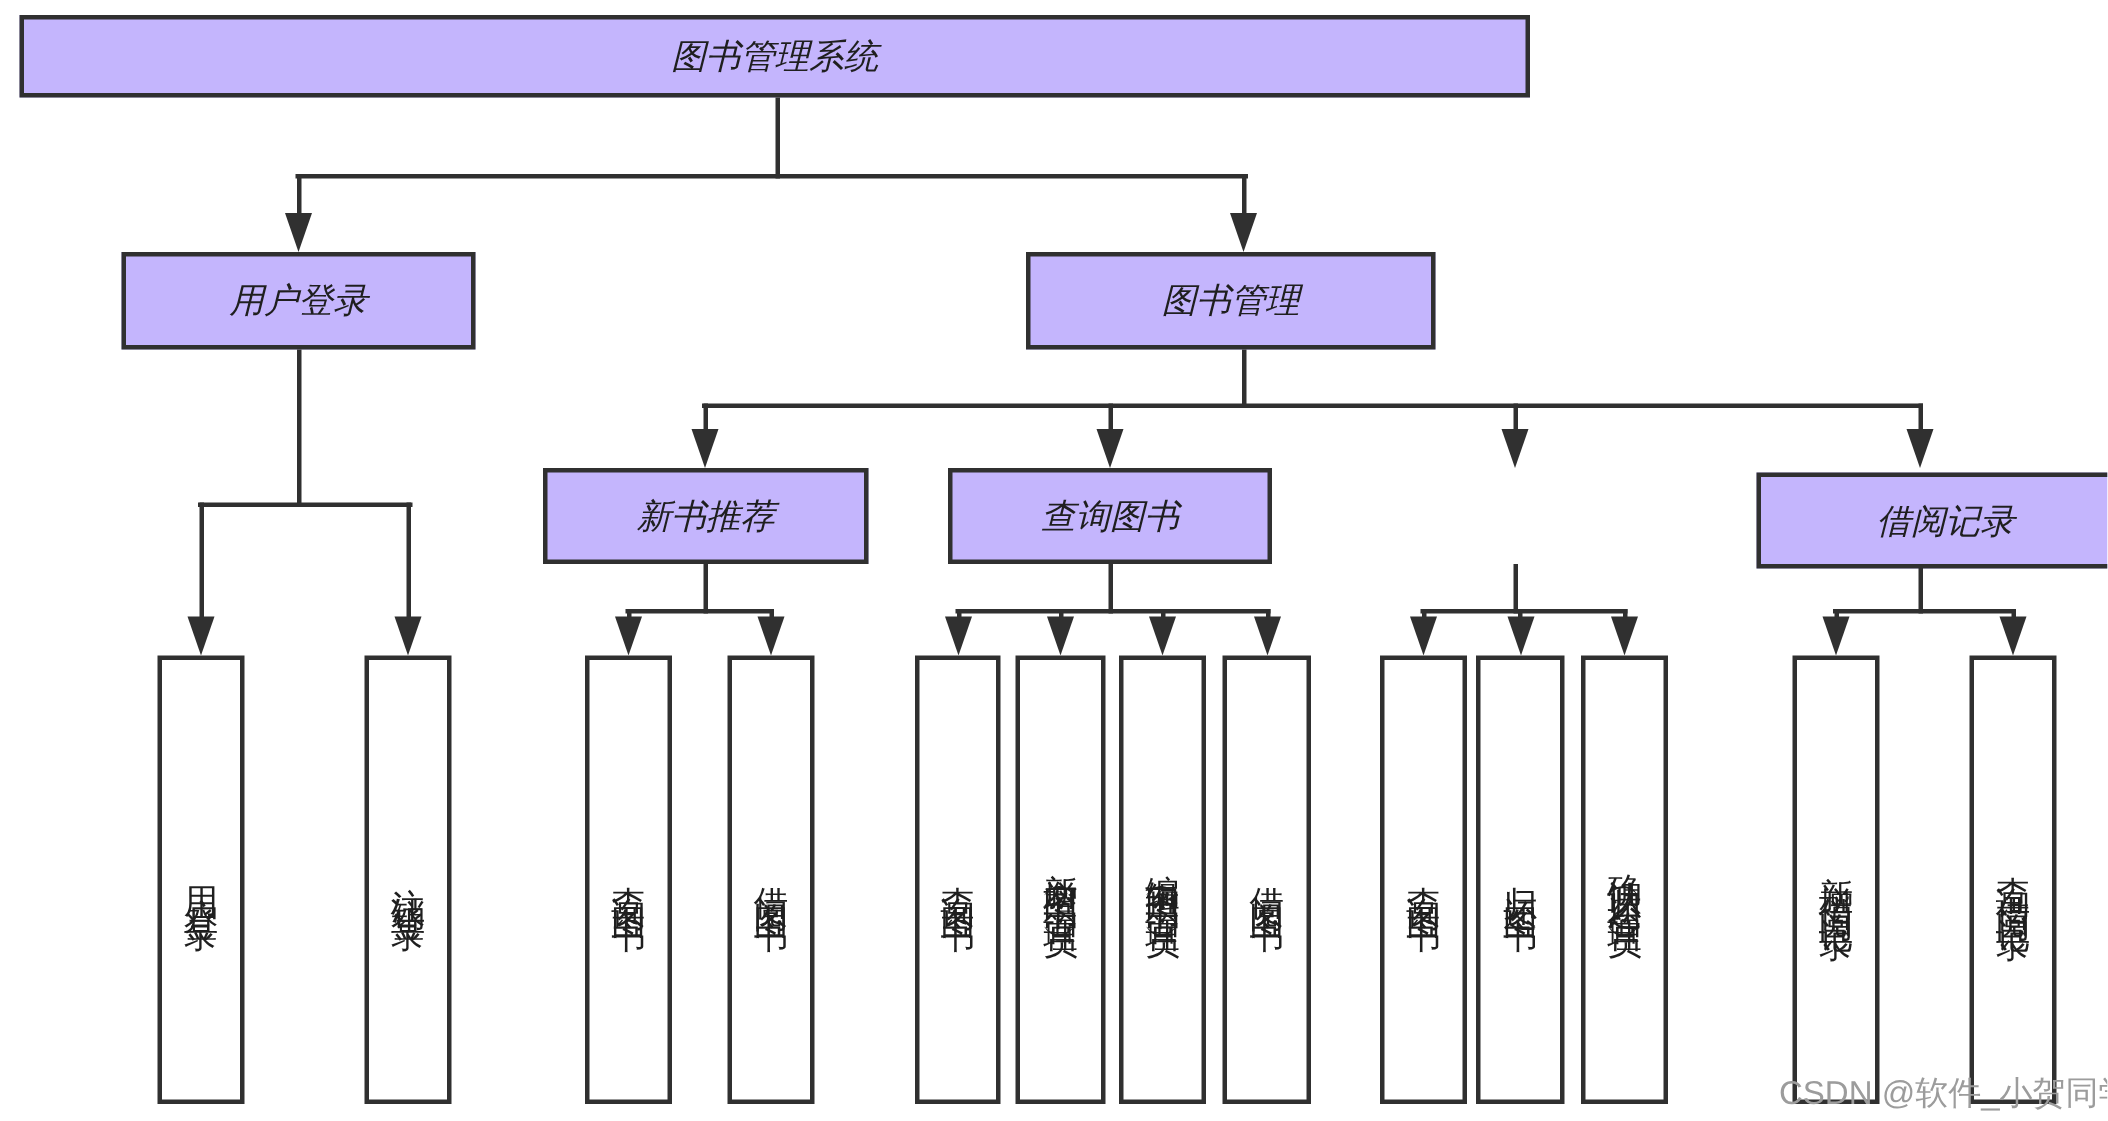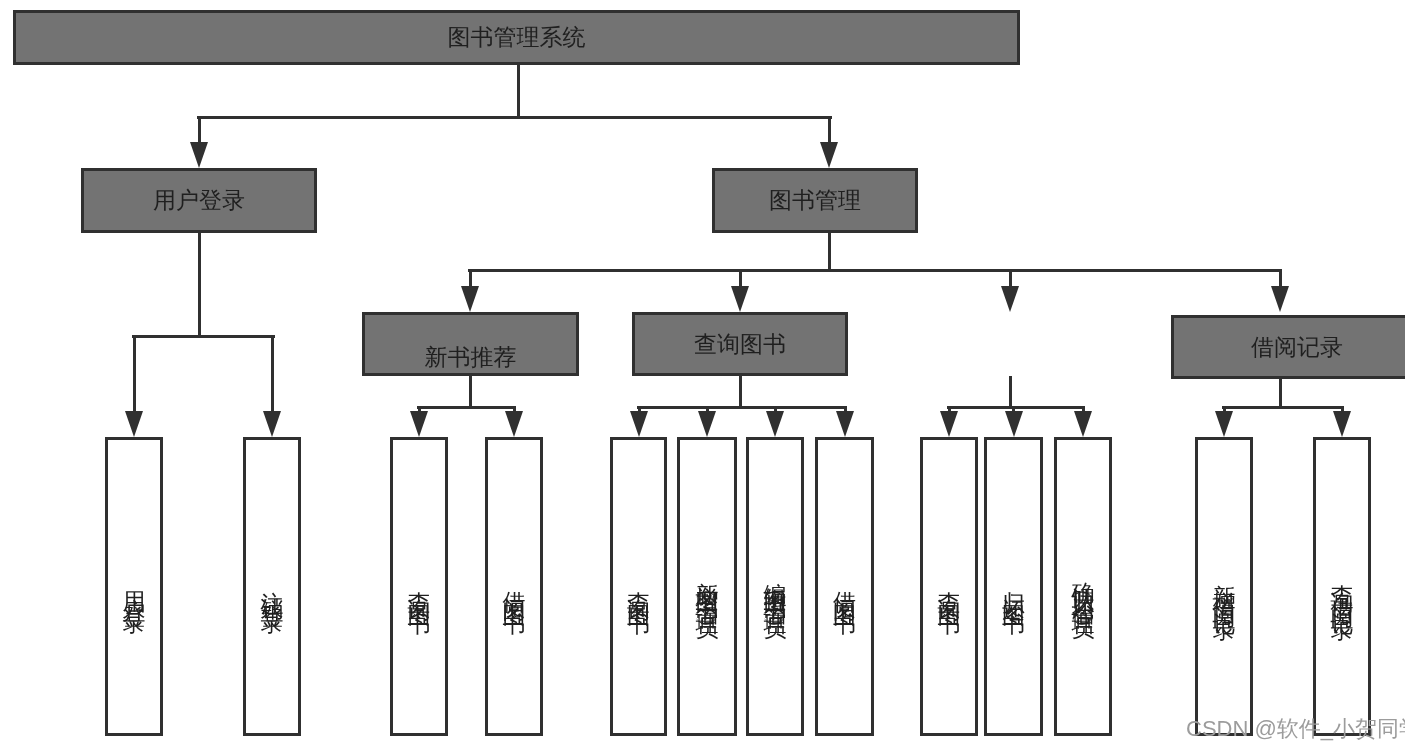--- a/index.html
+++ b/index.html
@@ -9,22 +9,22 @@
     --bg:#ffffff;
   }
   html,body{margin:0;padding:0;background:var(--bg);}
   body{font-family:"Liberation Sans","DejaVu Sans",sans-serif;}
   #stage{
     position:relative;width:1405px;height:747px;background:var(--bg);
     overflow:hidden;color:var(--text);
   }
   .box{
     position:absolute;box-sizing:border-box;border:3px solid var(--line);
-    background:#737373;display:flex;align-items:center;justify-content:center;
-    font-size:23px;color:var(--text);white-space:nowrap;
+    background:#c4b5fd;display:flex;align-items:center;justify-content:center;
+    font-size:23px;color:var(--text);white-space:nowrap;font-style:italic;
   }
   .leaf{
     position:absolute;box-sizing:border-box;border:3px solid var(--line);
     background:#fff;display:flex;align-items:center;justify-content:center;
     top:437px;height:299px;
   }
   .vtext{
     writing-mode:vertical-rl;text-orientation:mixed;
     font-size:23px;letter-spacing:7px;color:var(--text);line-height:1;
   }
@@ -53,21 +53,21 @@
   <div class="vl" style="left:517px;top:65px;height:54px;"></div>
   <div class="hl" style="left:197px;top:116px;width:635px;"></div>
   <div class="vl" style="left:198px;top:116px;height:30px;"></div>
   <div class="ar" style="left:190px;top:142px;"></div>
   <div class="vl" style="left:828px;top:116px;height:30px;"></div>
   <div class="ar" style="left:820px;top:142px;"></div>
 
   <div class="box" style="left:81px;top:168px;width:236px;height:65px;">
     <span>用户登录</span>
   </div>
-  <div class="box" style="left:712px;top:168px;width:206px;height:65px;justify-content:center;">
+  <div class="box" style="left:684px;top:168px;width:273px;height:65px;justify-content:center;">
     <span>图书管理</span>
   </div>
 
   <div class="vl" style="left:198px;top:233px;height:105px;"></div>
   <div class="hl" style="left:132px;top:335px;width:143px;"></div>
   <div class="vl" style="left:133px;top:335px;height:78px;"></div>
   <div class="ar" style="left:125px;top:411px;"></div>
   <div class="vl" style="left:271px;top:335px;height:78px;"></div>
   <div class="ar" style="left:263px;top:411px;"></div>
 
@@ -75,21 +75,21 @@
   <div class="hl" style="left:468px;top:269px;width:814px;"></div>
   <div class="vl" style="left:469px;top:269px;height:20px;"></div>
   <div class="ar" style="left:461px;top:286px;"></div>
   <div class="vl" style="left:739px;top:269px;height:20px;"></div>
   <div class="ar" style="left:731px;top:286px;"></div>
   <div class="vl" style="left:1009px;top:269px;height:20px;"></div>
   <div class="ar" style="left:1001px;top:286px;"></div>
   <div class="vl" style="left:1279px;top:269px;height:20px;"></div>
   <div class="ar" style="left:1271px;top:286px;"></div>
 
-  <div class="box" style="left:362px;top:312px;width:217px;height:64px;align-items:flex-end;">
+  <div class="box" style="left:362px;top:312px;width:217px;height:64px;">
     <span>新书推荐</span>
   </div>
   <div class="box" style="left:632px;top:312px;width:216px;height:64px;">
     <span>查询图书</span>
   </div>
   <div class="box" style="left:1171px;top:315px;width:252px;height:64px;">
     <span>借阅记录</span>
   </div>
 
   <div class="vl" style="left:469px;top:376px;height:33px;"></div>

